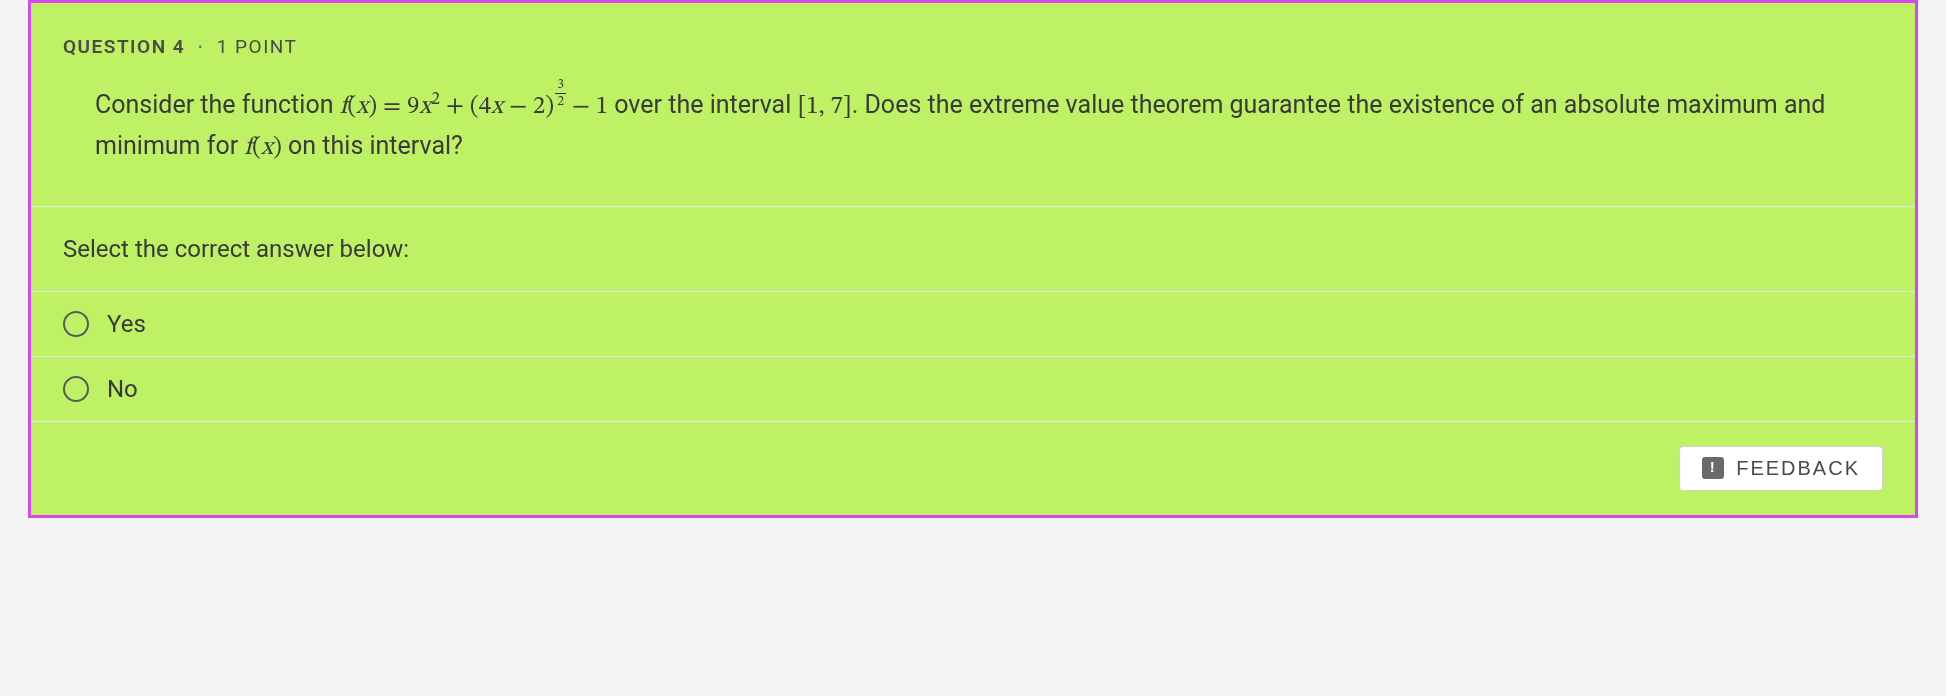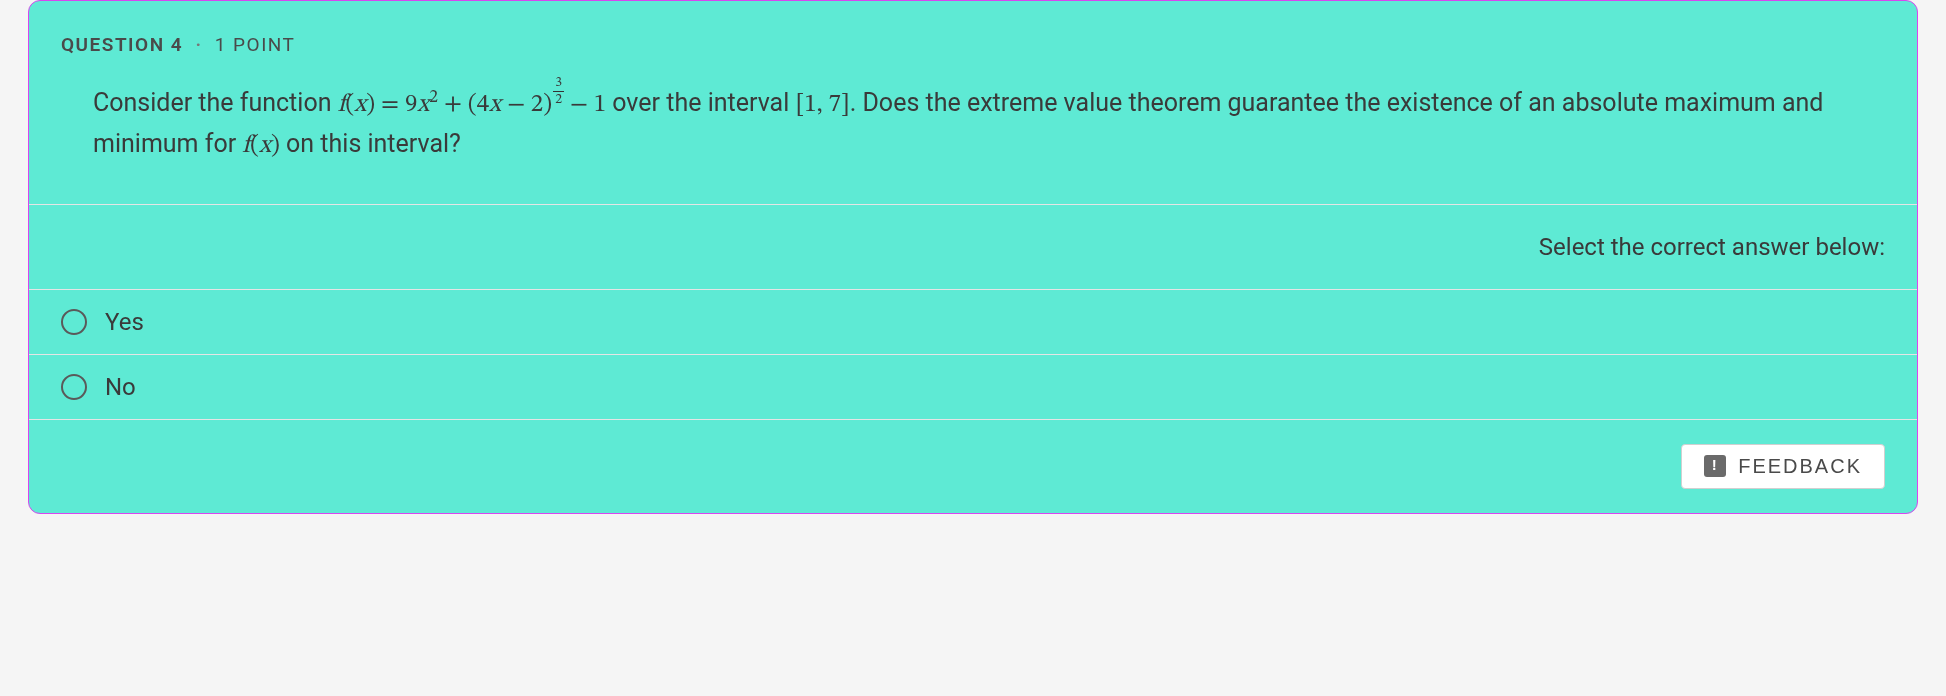--- a/index.html
+++ b/index.html
@@ -5,23 +5,23 @@
   * { box-sizing: border-box; margin: 0; padding: 0; }
   body {
     font-family: -apple-system, BlinkMacSystemFont, "Segoe UI", Roboto, "Helvetica Neue", Arial, sans-serif;
     background: #f5f5f5;
     padding: 0;
     width: 1946px;
     height: 696px;
     overflow: hidden;
   }
   .card {
-    background: #5eead4;
-    border: 1px solid #d946ef;
-    border-radius: 12px;
+    background: #bef264;
+    border: 3px solid #d946ef;
+    border-radius: 0;
     margin: 0 28px;
     overflow: hidden;
   }
   .header-block {
     padding: 32px 32px 8px 32px;
   }
   .q-header {
     font-size: 19px;
     letter-spacing: 1.5px;
     color: #4a4a4a;
@@ -33,21 +33,20 @@
     padding: 20px 32px 30px 32px;
     font-size: 25px;
     color: #3a3a3a;
     line-height: 1.55;
   }
   .prompt-block {
     padding: 28px 32px;
     border-top: 1px solid #e5e5e5;
     font-size: 24px;
     color: #3a3a3a;
-    text-align: right;
   }
   .option {
     display: flex;
     align-items: center;
     gap: 18px;
     padding: 18px 32px;
     border-top: 1px solid #e5e5e5;
     font-size: 24px;
     color: #3a3a3a;
     cursor: pointer;

